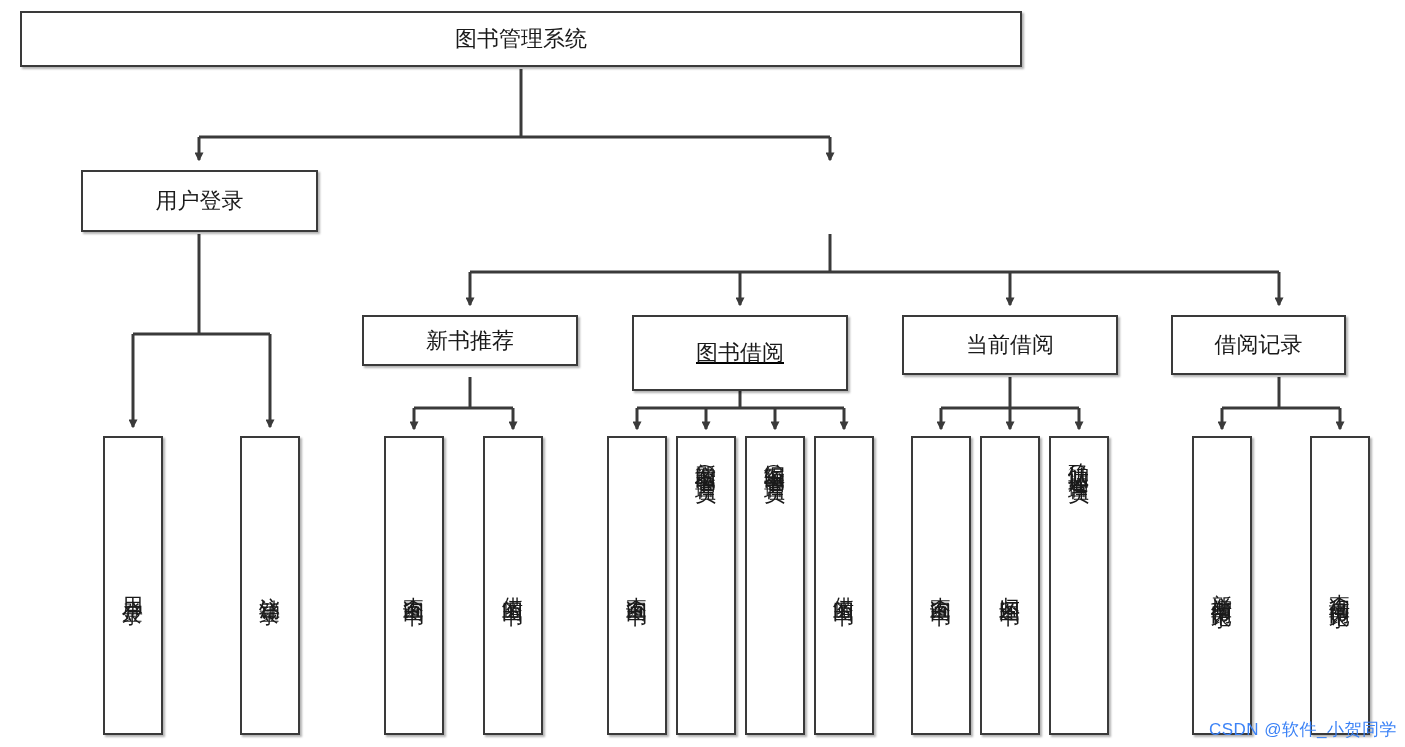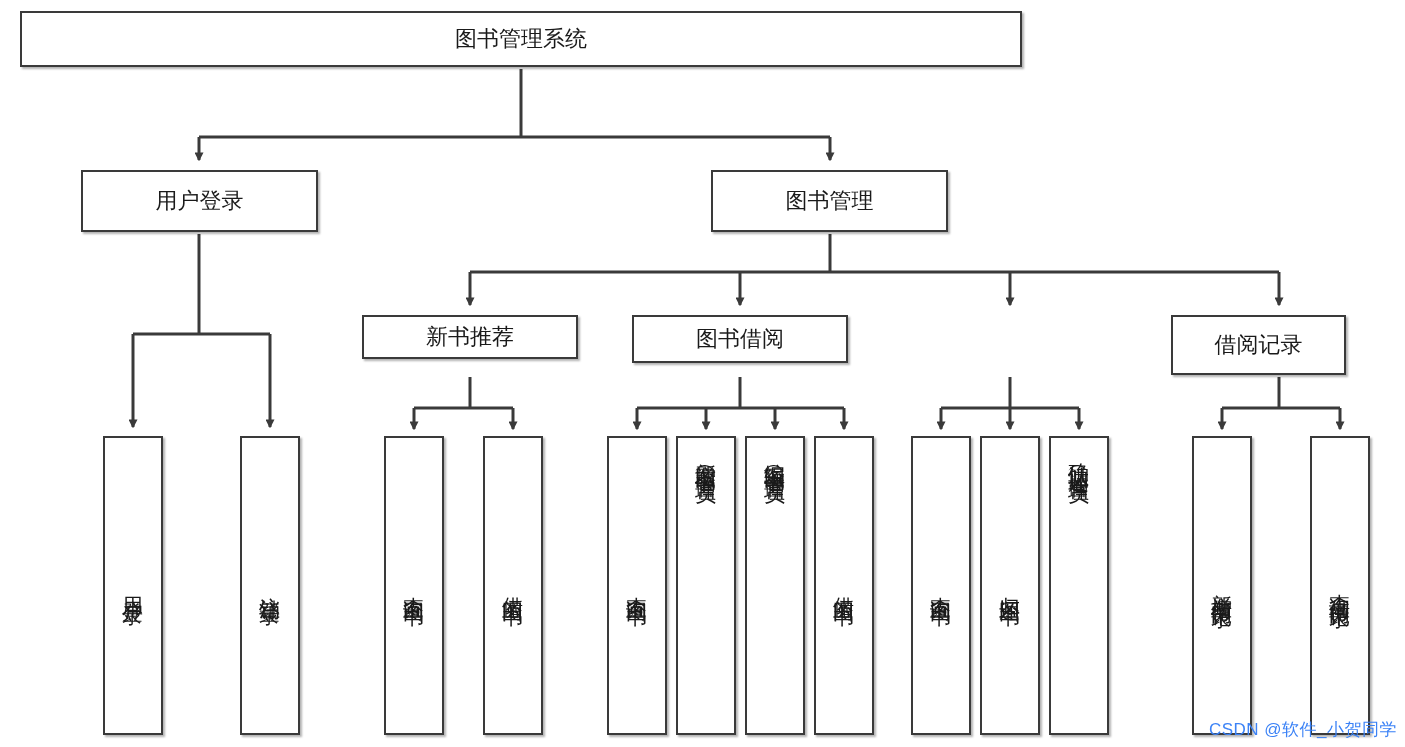--- a/index.html
+++ b/index.html
@@ -133,29 +133,29 @@
     </g>
   </svg>
 
   <div class="node-box node-h node-root" style="left:20px; top:11px; width:1002px; height:56px;">
     <span class="node-label">图书管理系统</span>
   </div>
 
   <div class="node-box node-h" style="left:81px; top:170px; width:237px; height:62px;">
     <span class="node-label">用户登录</span>
   </div>
-  <div class="node-box node-h" style="left:711px; top:170px; width:237px; height:62px;">
-    <span class="node-label">图书管理</span>
-  </div>
-
-  <div class="node-box node-h" style="left:362px; top:315px; width:216px; height:44px;">
+
+  <div class="node-box node-h" style="left:362px; top:315px; width:216px; height:51px;">
     <span class="node-label">新书推荐</span>
   </div>
-  <div class="node-box node-h" style="left:632px; top:315px; width:216px; height:48px;">
+  <div class="node-box node-h" style="left:632px; top:315px; width:216px; height:76px;text-decoration:underline;">
     <span class="node-label">图书借阅</span>
+  </div>
+  <div class="node-box node-h" style="left:902px; top:315px; width:216px; height:60px;">
+    <span class="node-label">当前借阅</span>
   </div>
   <div class="node-box node-h" style="left:1171px; top:315px; width:175px; height:60px;">
     <span class="node-label">借阅记录</span>
   </div>
 
   <div class="node-box node-v" style="left:103px; top:436px; width:60px; height:299px;">
     <span class="node-label">用户登录</span>
   </div>
   <div class="node-box node-v" style="left:240px; top:436px; width:60px; height:299px;">
     <span class="node-label">注销登录</span>

